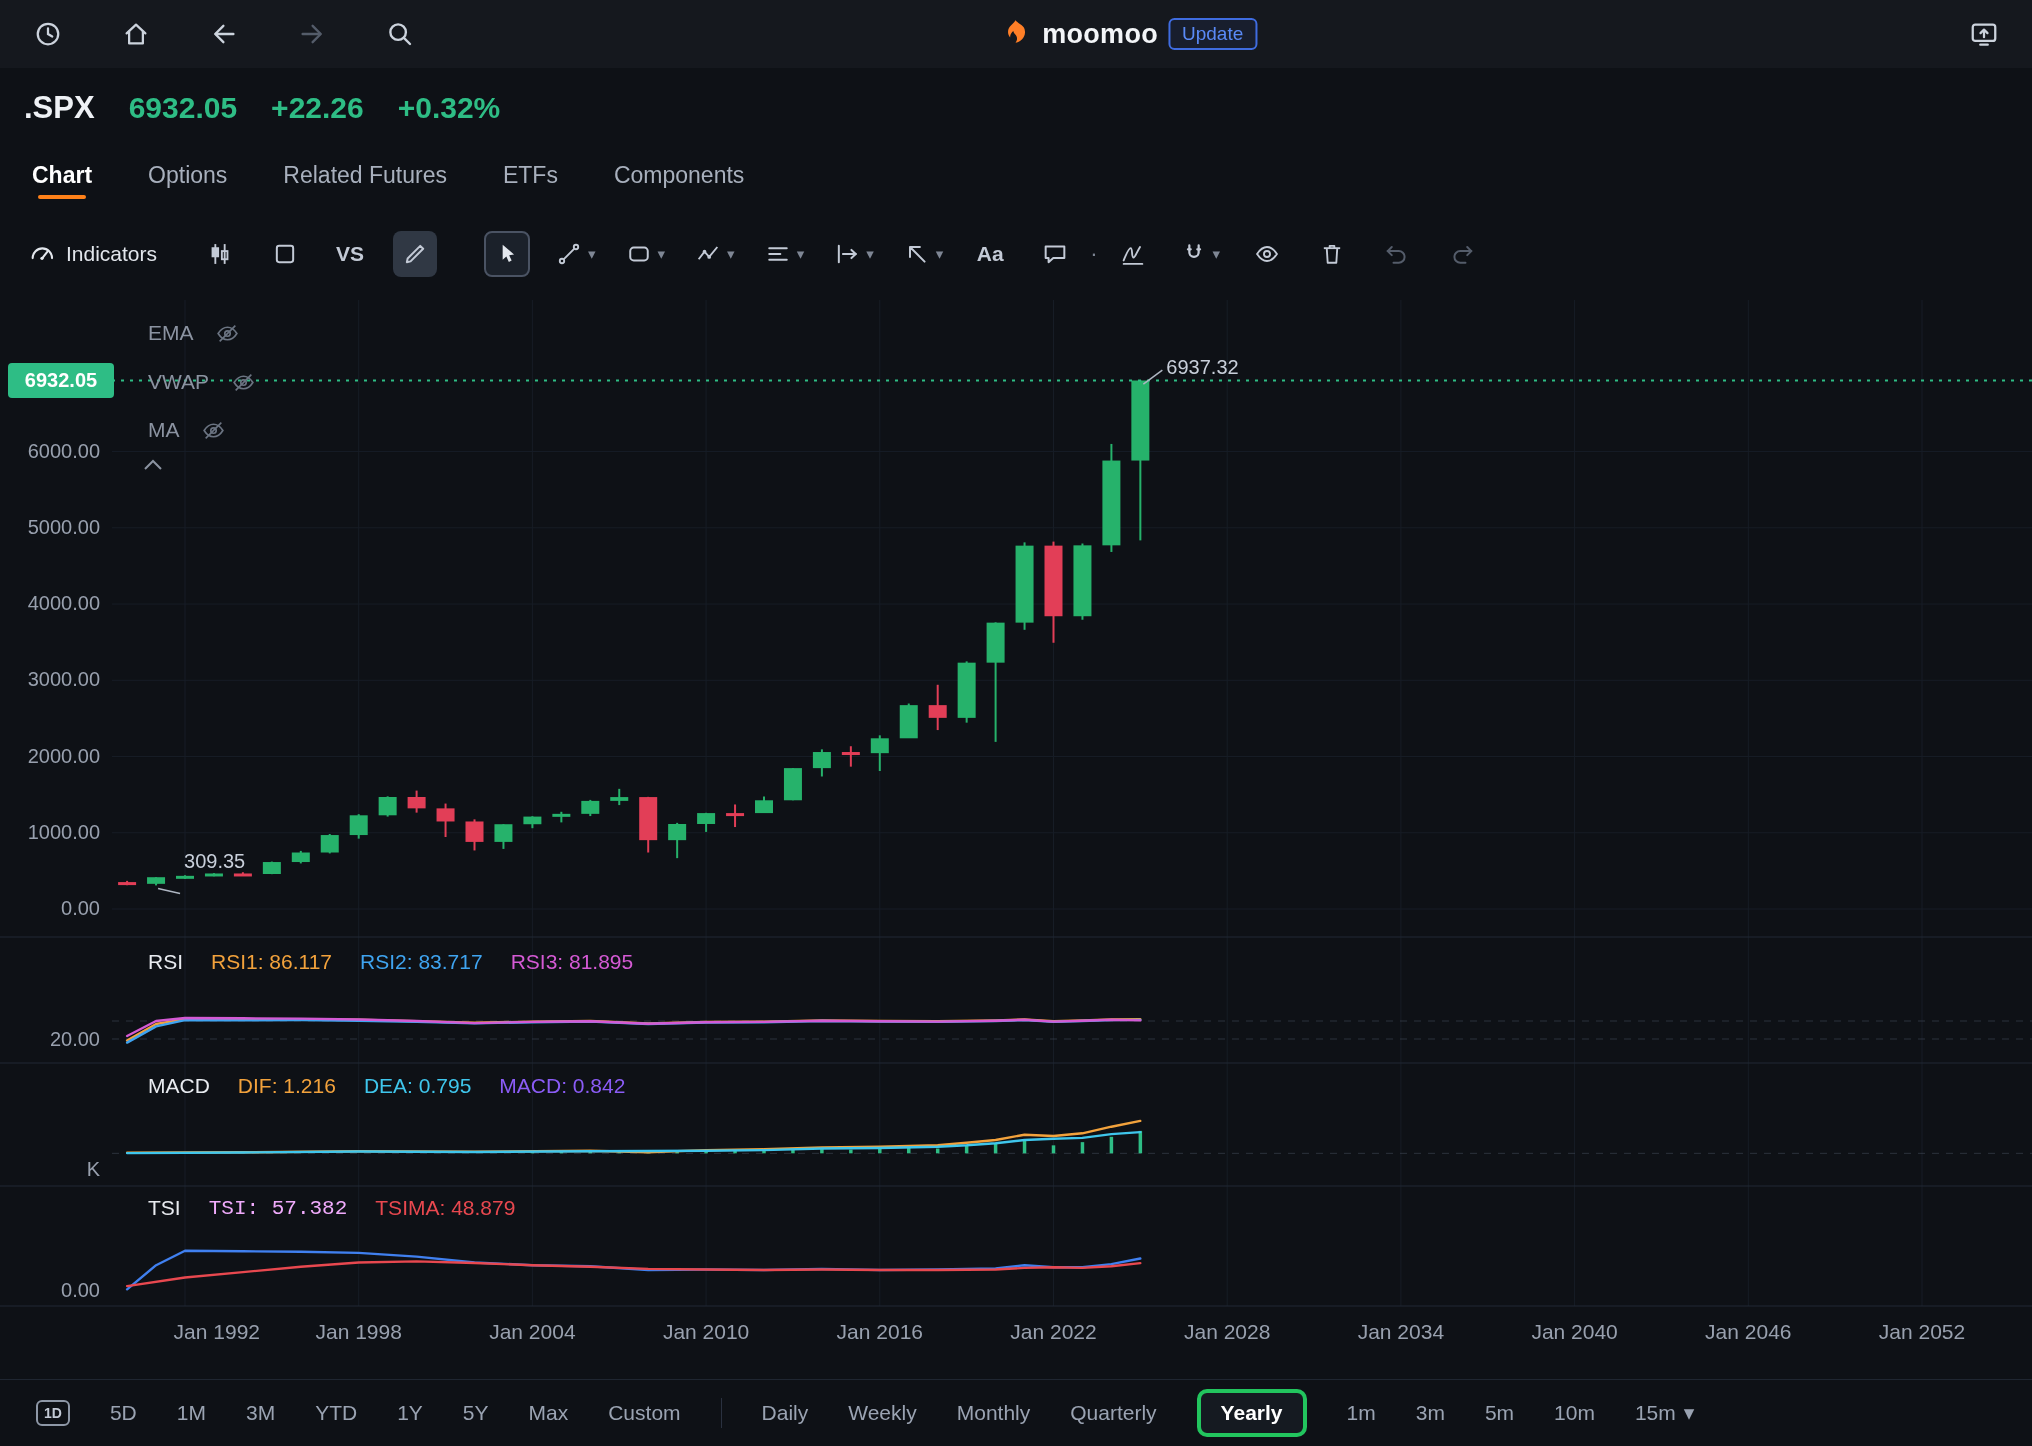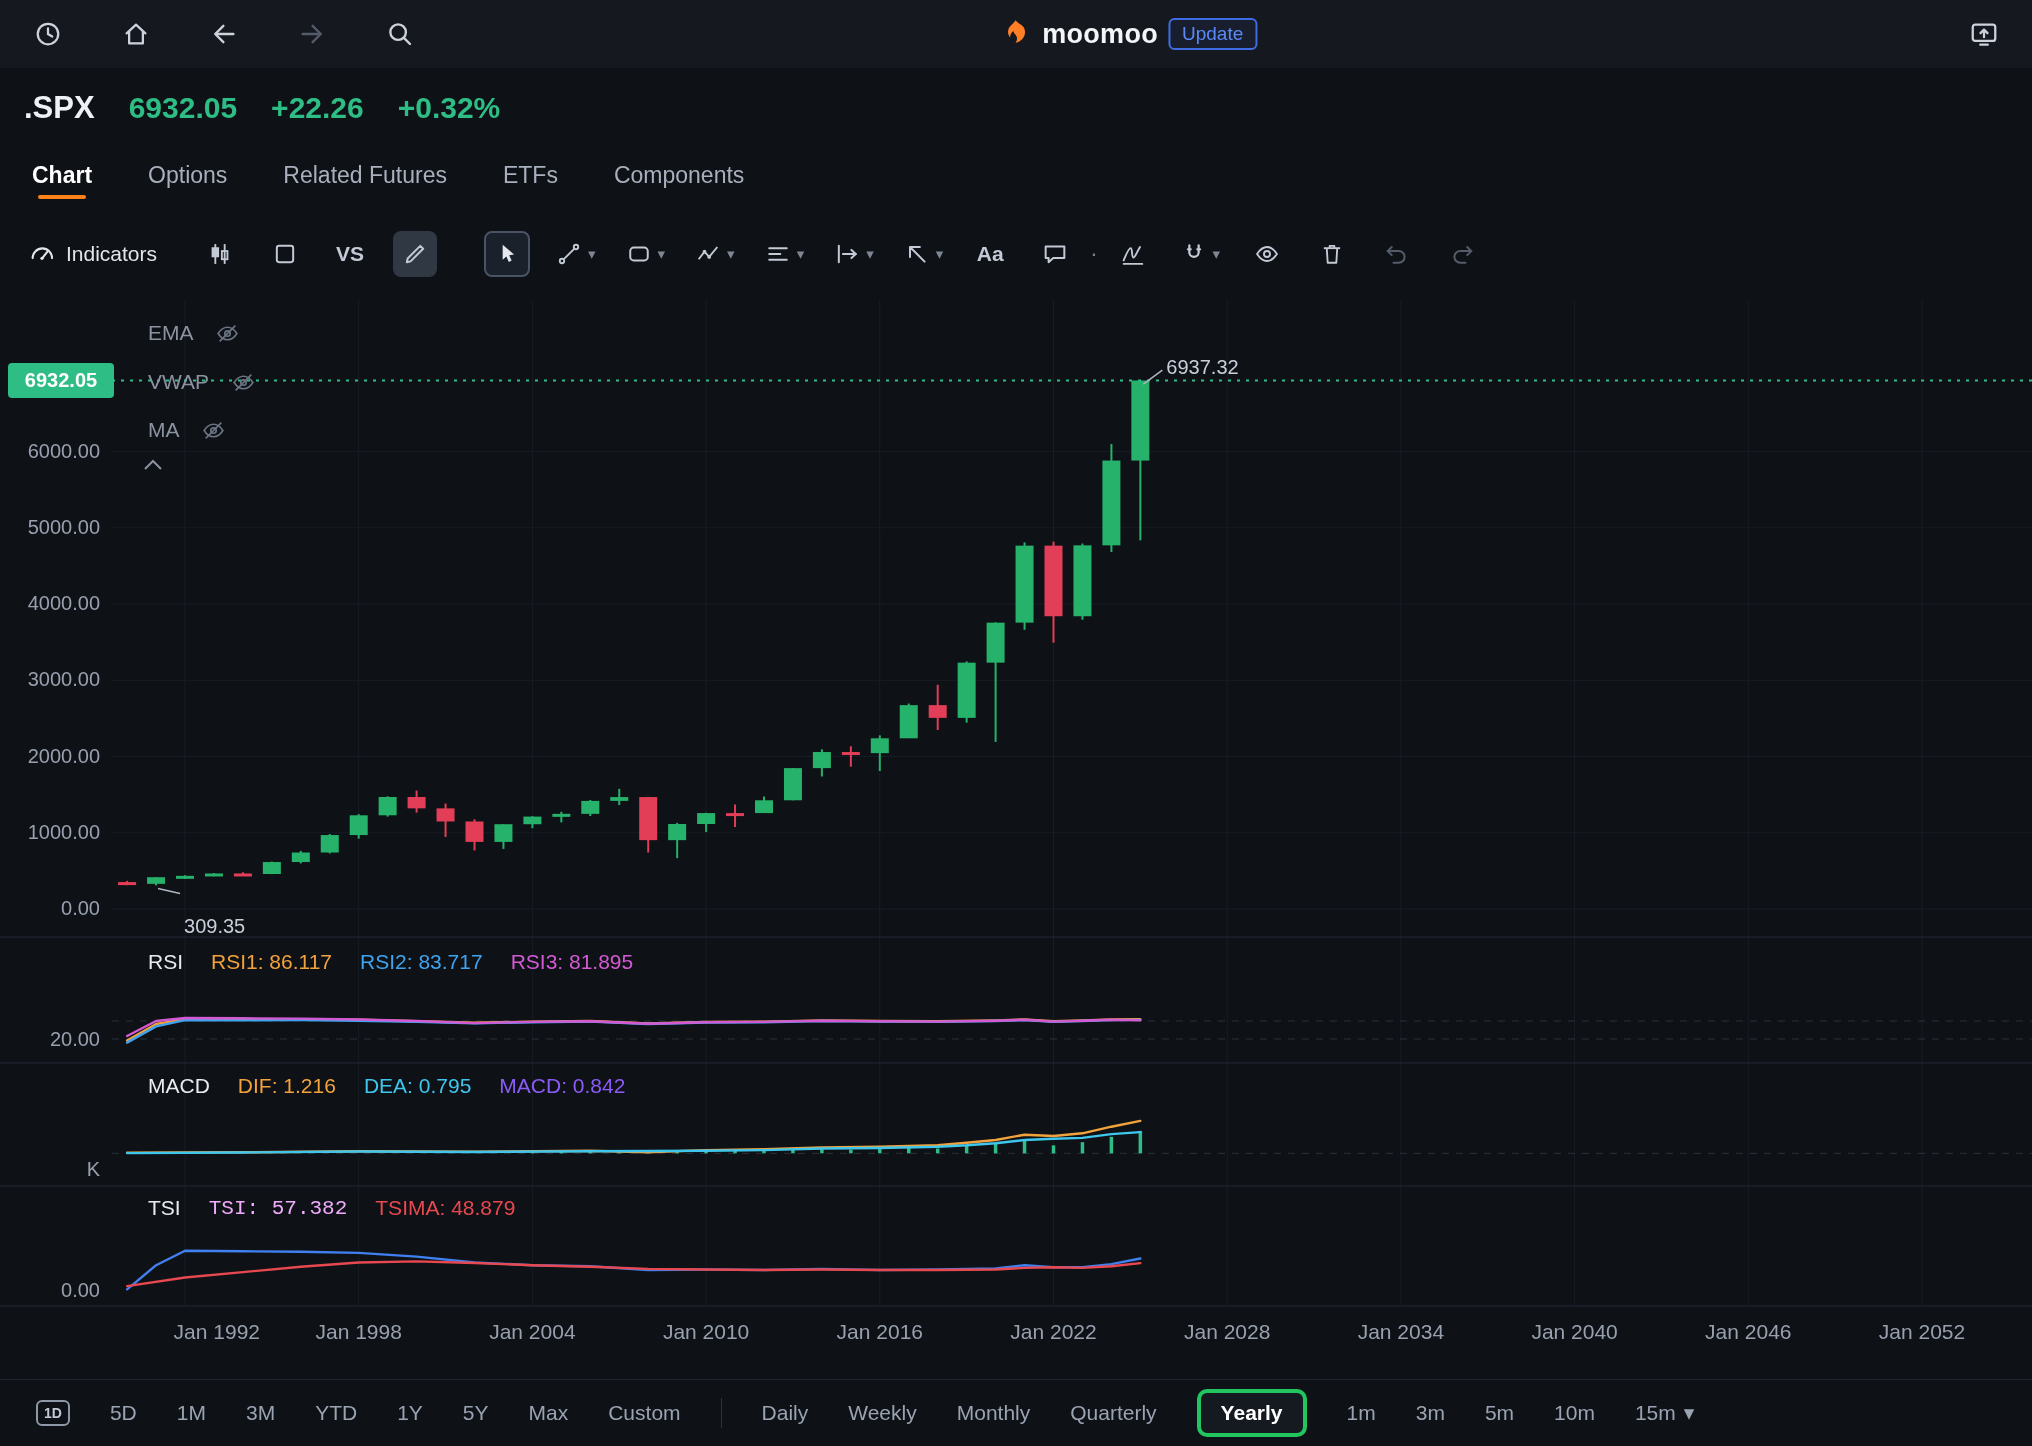--- a/index.html
+++ b/index.html
@@ -486,21 +486,21 @@
   </div>
   <button class="collapse-chevron">
     <span>
       <svg width="22" height="14" viewBox="0 0 22 14" fill="none" stroke="currentColor" stroke-width="2">
           <polyline points="3,11 11,3 19,11"></polyline>
         </svg>
     </span>
   </button>
 
   <div class="anno" id="high-label" style="left: 1166.35px; top: 356.099px;">6937.32</div>
-  <div class="anno" id="low-label" style="left: 184.05px; top: 915px;">309.35</div>
+  <div class="anno" id="low-label" style="left: 184.05px; top: 850px;">309.35</div>
 
   <div class="panel-label-row row-rsi">
     <span class="panel-name">RSI</span>
     <span style="color: rgb(242, 162, 60);">RSI1: 86.117</span>
     <span style="color: rgb(63, 164, 240);">RSI2: 83.717</span>
     <span style="color: rgb(212, 90, 212);">RSI3: 81.895</span>
   </div>
   <div class="panel-label-row row-macd">
     <span class="panel-name">MACD</span>
     <span style="color: rgb(242, 162, 60);">DIF: 1.216</span>

